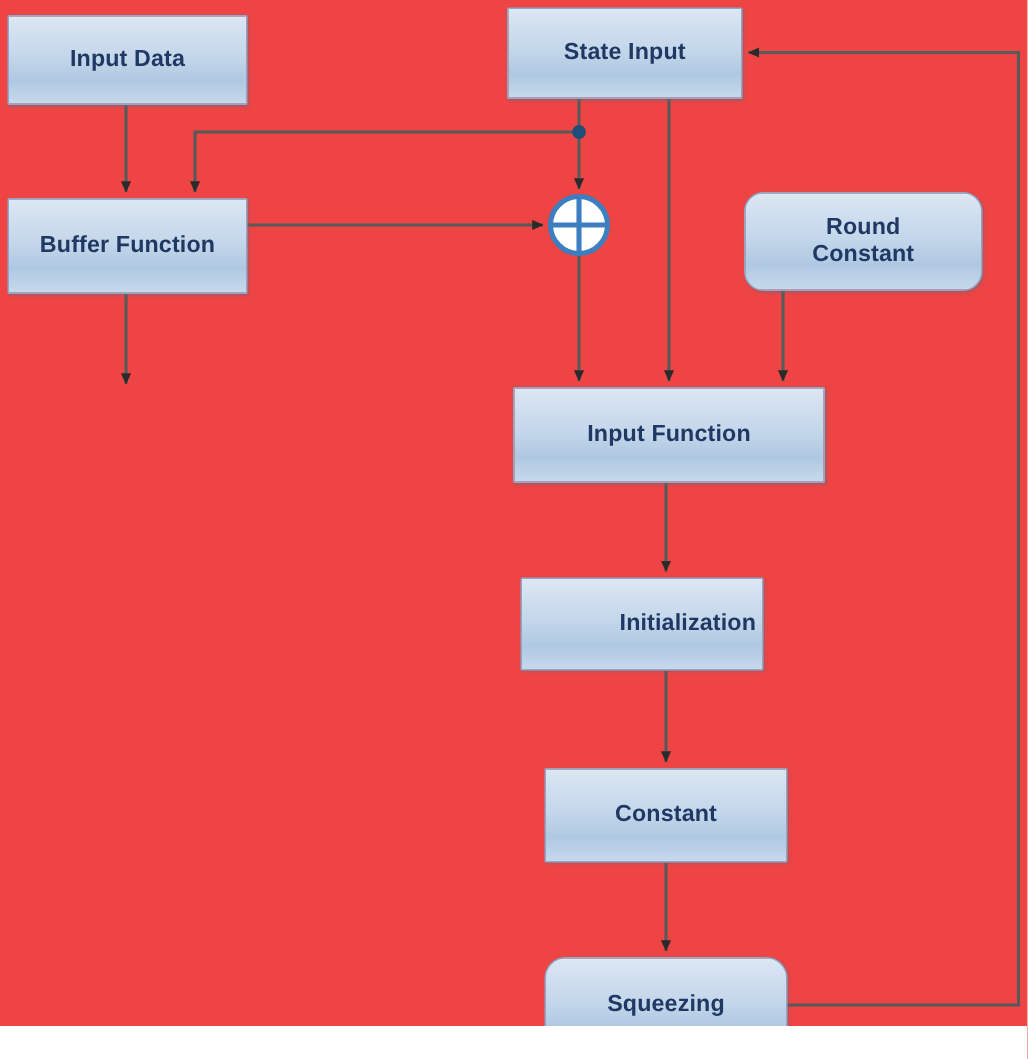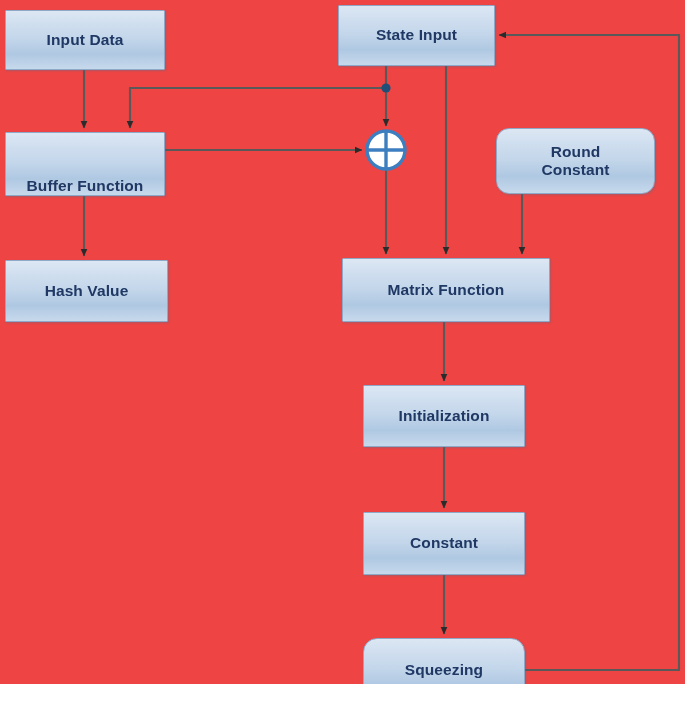--- a/index.html
+++ b/index.html
@@ -98,42 +98,39 @@
       <path d="M 525,670 L 679,670 L 679,35 L 499,35" marker-end="url(#arrowhead)"></path>
     </g>
 
     <circle cx="386" cy="88" r="4.6" fill="#1F4E79"></circle>
   </svg>
 
   <div class="node" style="left:5px; top:10px; width:160px; height:60px;">
     <span class="node-label">Input Data</span>
   </div>
 
-  <div class="node" style="left:5px; top:132px; width:160px; height:64px;align-items:flex-end;">
+  <div class="node" style="left:5px; top:132px; width:160px; height:64px;">
     <span class="node-label">Buffer Function</span>
   </div>
 
-  <div class="node" style="left:5px; top:260px; width:163px; height:62px;">
-    <span class="node-label">Hash Value</span>
-  </div>
 
   <div class="node" style="left:338px; top:5px; width:157px; height:61px;">
     <span class="node-label">State Input</span>
   </div>
 
   <div class="node" style="left:496px; top:128px; width:159px; height:66px;border-radius:13px;">
     <span class="node-label">Round
 Constant</span>
   </div>
 
   <div class="node" style="left:342px; top:258px; width:208px; height:64px;">
-    <span class="node-label">Matrix Function</span>
+    <span class="node-label">Input Function</span>
   </div>
 
-  <div class="node" style="left:363px; top:385px; width:162px; height:62px;">
+  <div class="node" style="left:347px; top:385px; width:162px; height:62px;justify-content:flex-end;">
     <span class="node-label">Initialization</span>
   </div>
 
   <div class="node" style="left:363px; top:512px; width:162px; height:63px;">
     <span class="node-label">Constant</span>
   </div>
 
   <div class="node" style="left:363px; top:638px; width:162px; height:64px;border-radius:14px;">
     <span class="node-label">Squeezing</span>
   </div>

